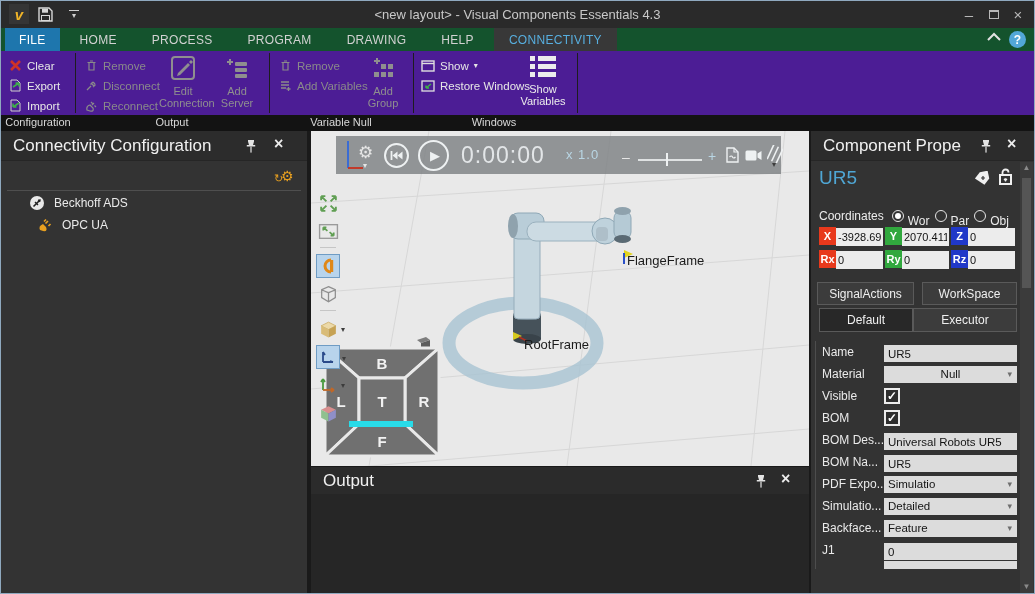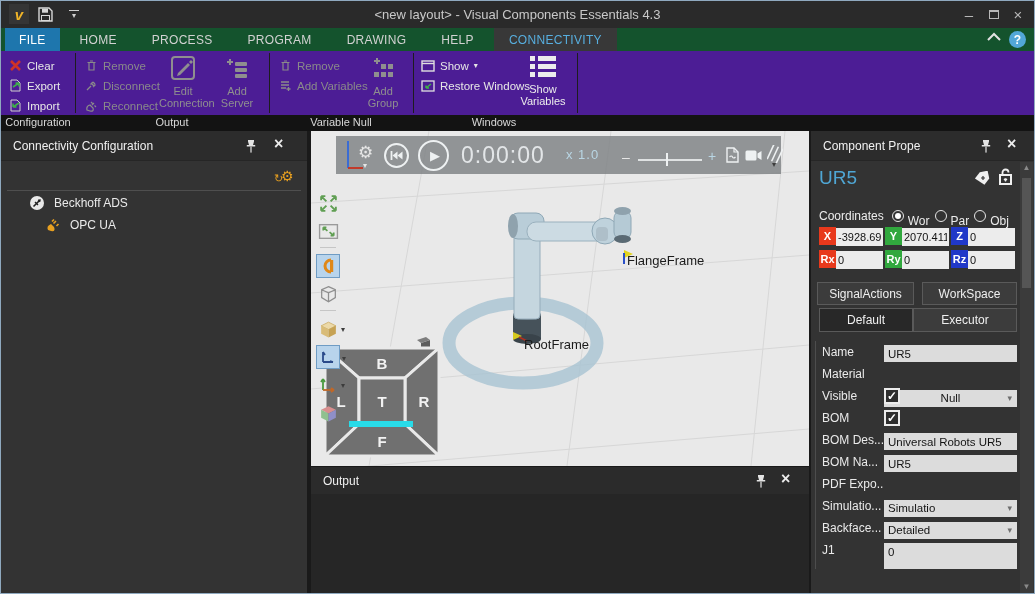--- a/index.html
+++ b/index.html
@@ -31,21 +31,21 @@
   .rs.dis{color:#8a8a8a;}
   .rbig{position:absolute;top:3px;width:48px;text-align:center;font-size:11px;line-height:12px;color:#8f8f8f;}
   .rbig.en{color:#ececec;}
   .rbig .bicon{display:flex;justify-content:center;margin-bottom:3px;}
   .grouplabels{position:absolute;left:0;top:114px;width:100%;height:16px;background:#131313;}
   .glabel{position:absolute;top:1px;transform:translateX(-50%);font-size:11px;color:#d8d8d8;white-space:nowrap;}
 
   
   .panel{position:absolute;background:#333;}
   .phead{position:absolute;left:0;top:0;right:0;height:30px;background:#2c2c2c;display:flex;align-items:center;border-bottom:1px solid #262626;}
-  .ptitle{margin-left:12px;font-size:12px;color:#f0f0f0;white-space:nowrap;overflow:hidden;}
+  .ptitle{margin-left:12px;font-size:17px;color:#f0f0f0;white-space:nowrap;overflow:hidden;}
   .hicon{position:absolute;top:8px;}
   .closeg{color:#ececec;font-size:16px;font-weight:bold;line-height:14px;}
 
   
   .treeitem{position:absolute;left:0;right:8px;height:22px;display:flex;align-items:center;}
   .treeitem .lbl{margin-left:9px;font-size:12px;color:#eaeaea;}
   .lsep{position:absolute;left:6px;right:6px;top:59px;height:1px;background:#4f4f4f;}
 
   
   .viewport{position:absolute;left:310px;top:130px;width:498px;height:335px;background:#e9e9e9;overflow:hidden;}
@@ -77,21 +77,21 @@
   .cin{flex:1;min-width:0;}
   .cinput{width:100%;height:18px;background:#ececec;border:none;font-family:"Liberation Sans",sans-serif;font-size:11px;color:#111;padding:0 2px;}
   .ax-x{background:#e8391c;} .ax-y{background:#31a83e;} .ax-z{background:#2038c8;}
   .ptab{position:absolute;height:23px;background:#3c3c3c;border:1px solid #5a5a5a;color:#efefef;font-size:12px;display:flex;align-items:center;justify-content:center;}
   .ptab.active{background:#282828;}
   .pgrid{position:absolute;left:4px;top:210px;width:202px;border-left:1px solid #4d4d4d;padding-left:6px;}
   .prow{display:flex;align-items:center;height:22px;}
   .plab{flex:0 0 62px;font-size:12px;color:#eaeaea;white-space:nowrap;overflow:hidden;}
   .pfield{flex:1;position:relative;height:17px;}
   .pinput{width:100%;height:17px;background:#dcdcdc;border:none;font-family:"Liberation Sans",sans-serif;font-size:11.5px;color:#141414;padding:0 4px;}
-  .pdrop{width:100%;height:17px;background:#dcdcdc;font-size:11.5px;color:#141414;display:flex;align-items:center;padding:0 4px;position:relative;margin-top:24px;}
+  .pdrop{width:100%;height:17px;background:#dcdcdc;font-size:11.5px;color:#141414;display:flex;align-items:center;padding:0 4px;position:relative;}
   .pdrop .dar{position:absolute;right:5px;top:3px;font-size:9px;color:#6f6f6f;}
   .pdrop.centered{justify-content:center;}
   .pcheck{width:16px;height:16px;border:2px solid #ececec;background:#2e2e2e;color:#fff;font-size:12px;font-weight:bold;display:flex;align-items:center;justify-content:center;}
   .scroll{position:absolute;left:209px;top:31px;bottom:1px;width:13px;background:#3b3b3b;}
   .scroll .sar{position:absolute;left:0;width:13px;height:12px;color:#8a8a8a;font-size:8px;text-align:center;line-height:12px;}
   .scroll .thumb{position:absolute;left:2px;top:16px;width:9px;height:110px;background:#555;}
   .gap{position:absolute;background:#1a1a1a;}
 </style>
 </head>
 <body>
@@ -279,21 +279,21 @@
     <div class="lsep"></div>
 
     <div class="treeitem" style="top:61px;left:28px">
       <svg width="16" height="16" viewBox="0 0 16 16">
         <circle cx="8" cy="8" r="7" fill="#e9e9e9"></circle>
         <path d="M4.5 11.5 L11.5 4.5" stroke="#222" stroke-width="1.6"></path>
         <path d="M6 7 l3 3 M9.2 4.8 l2 2" stroke="#222" stroke-width="1.4"></path>
       </svg>
       <span class="lbl">Beckhoff ADS</span>
     </div>
-    <div class="treeitem" style="top:83px;left:44px">
+    <div class="treeitem" style="top:83px;left:36px">
       <svg width="16" height="16" viewBox="0 0 16 16">
         <path d="M3 13 q-2-4 3-6 l3 3 q2 5-3 4 z" fill="#e8a020"></path>
         <path d="M8.5 6.5 l2.5-2.5 M7 4.5 L9 2.5 M11.5 9 l2-2" stroke="#e8a020" stroke-width="1.6" fill="none"></path>
       </svg>
       <span class="lbl">OPC UA</span>
     </div>
   </div>
 
   <div class="viewport">
 

